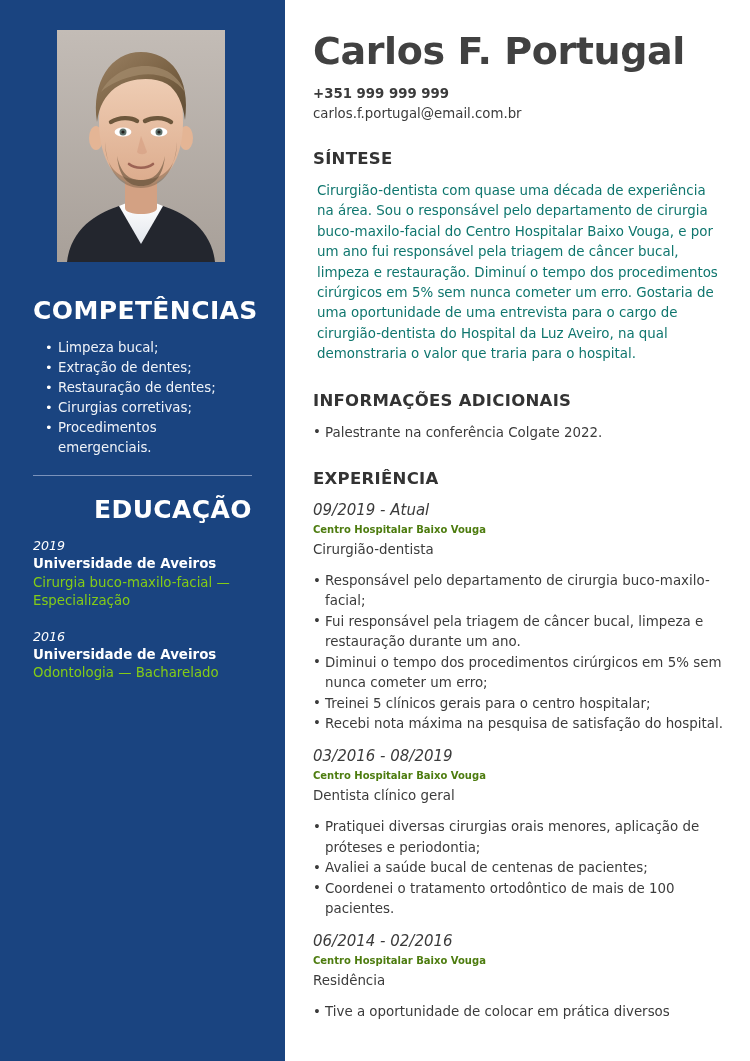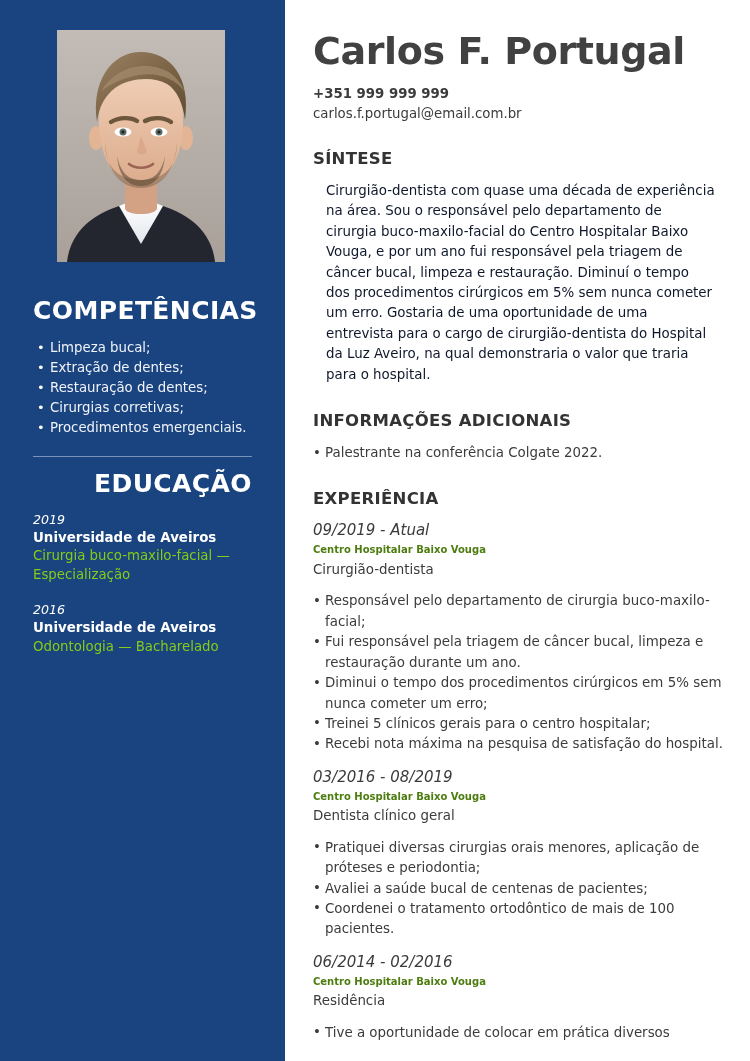--- a/index.html
+++ b/index.html
@@ -43,21 +43,21 @@
     font-size: 25px;
     font-weight: 700;
     letter-spacing: 0.4px;
     color: #ffffff;
     margin: 0 0 13px 0;
     font-family: "DejaVu Sans", sans-serif;
     text-align: right;
   }
   .side-list {
     list-style: none;
-    margin: 4px;
+    margin: 12px;
     padding: 0;
   }
   .side-list li {
     font-size: 13.3px;
     line-height: 19.5px;
     color: #f0f3f8;
     position: relative;
     padding-left: 13px;
     margin-bottom: 0.5px;
     font-weight: 400;
@@ -69,21 +69,21 @@
     top: -0.5px;
     color: #ffffff;
     font-size: 13px;
   }
   .side-divider {
     border: 0;
     border-top: 1px solid #7b93bb;
     margin: 18px 0 0 0;
     width: 219px;
   }
-  .edu-section { margin-top: 12px; }
+  .edu-section { margin-top: 19px; }
   .edu-item { margin-bottom: 17px; }
   .edu-item:last-child { margin-bottom: 0; }
   .edu-year {
     font-size: 12.6px;
     font-style: italic;
     color: #ffffff;
     line-height: 17px;
     margin-bottom: 1px;
   }
   .edu-school {
@@ -125,22 +125,22 @@
   .main-heading {
     font-size: 16.5px;
     font-weight: 700;
     color: #333333;
     letter-spacing: 0.3px;
     margin: 26px 0 13px 0;
   }
   .para {
     font-size: 13.4px;
     line-height: 20.4px;
-    color: #0f172a;
-    margin: 13px;
+    color: #0f766e;
+    margin: 4px;
     max-width: 415px;
   }
   .main-list {
     list-style: none;
     margin: 0;
     padding: 0;
     max-width: 412px;
   }
   .main-list li {
     font-size: 13.4px;

